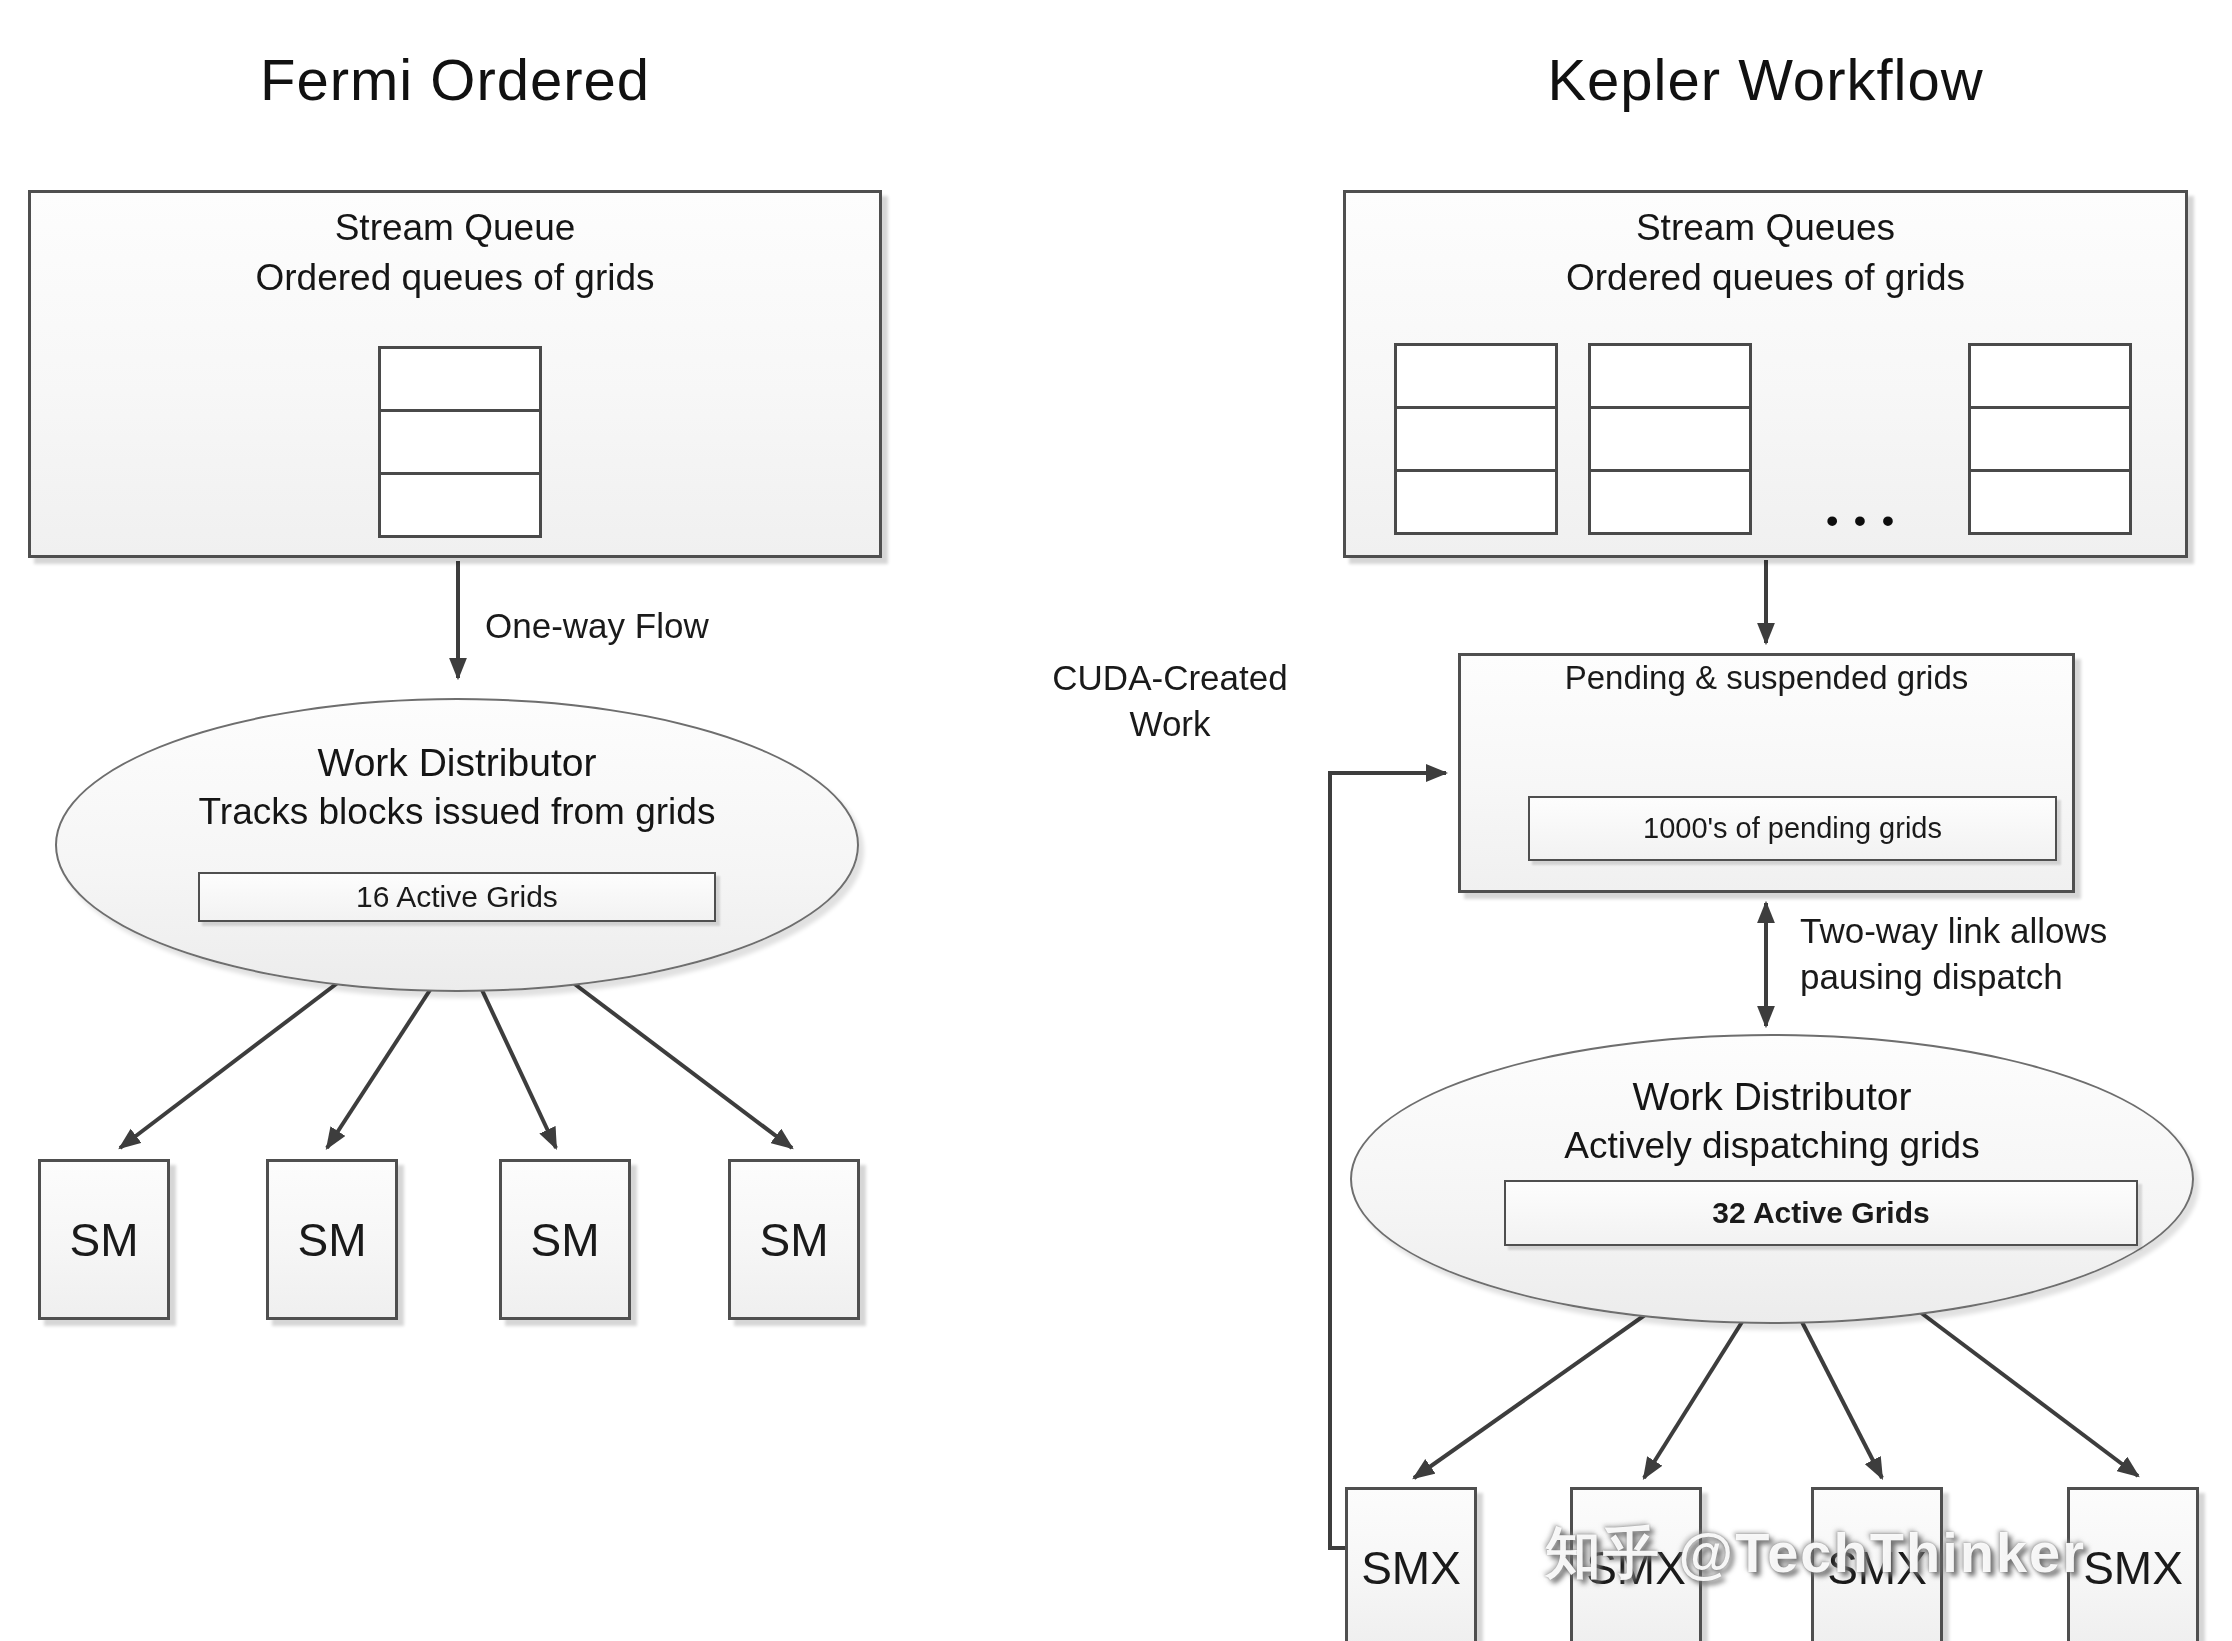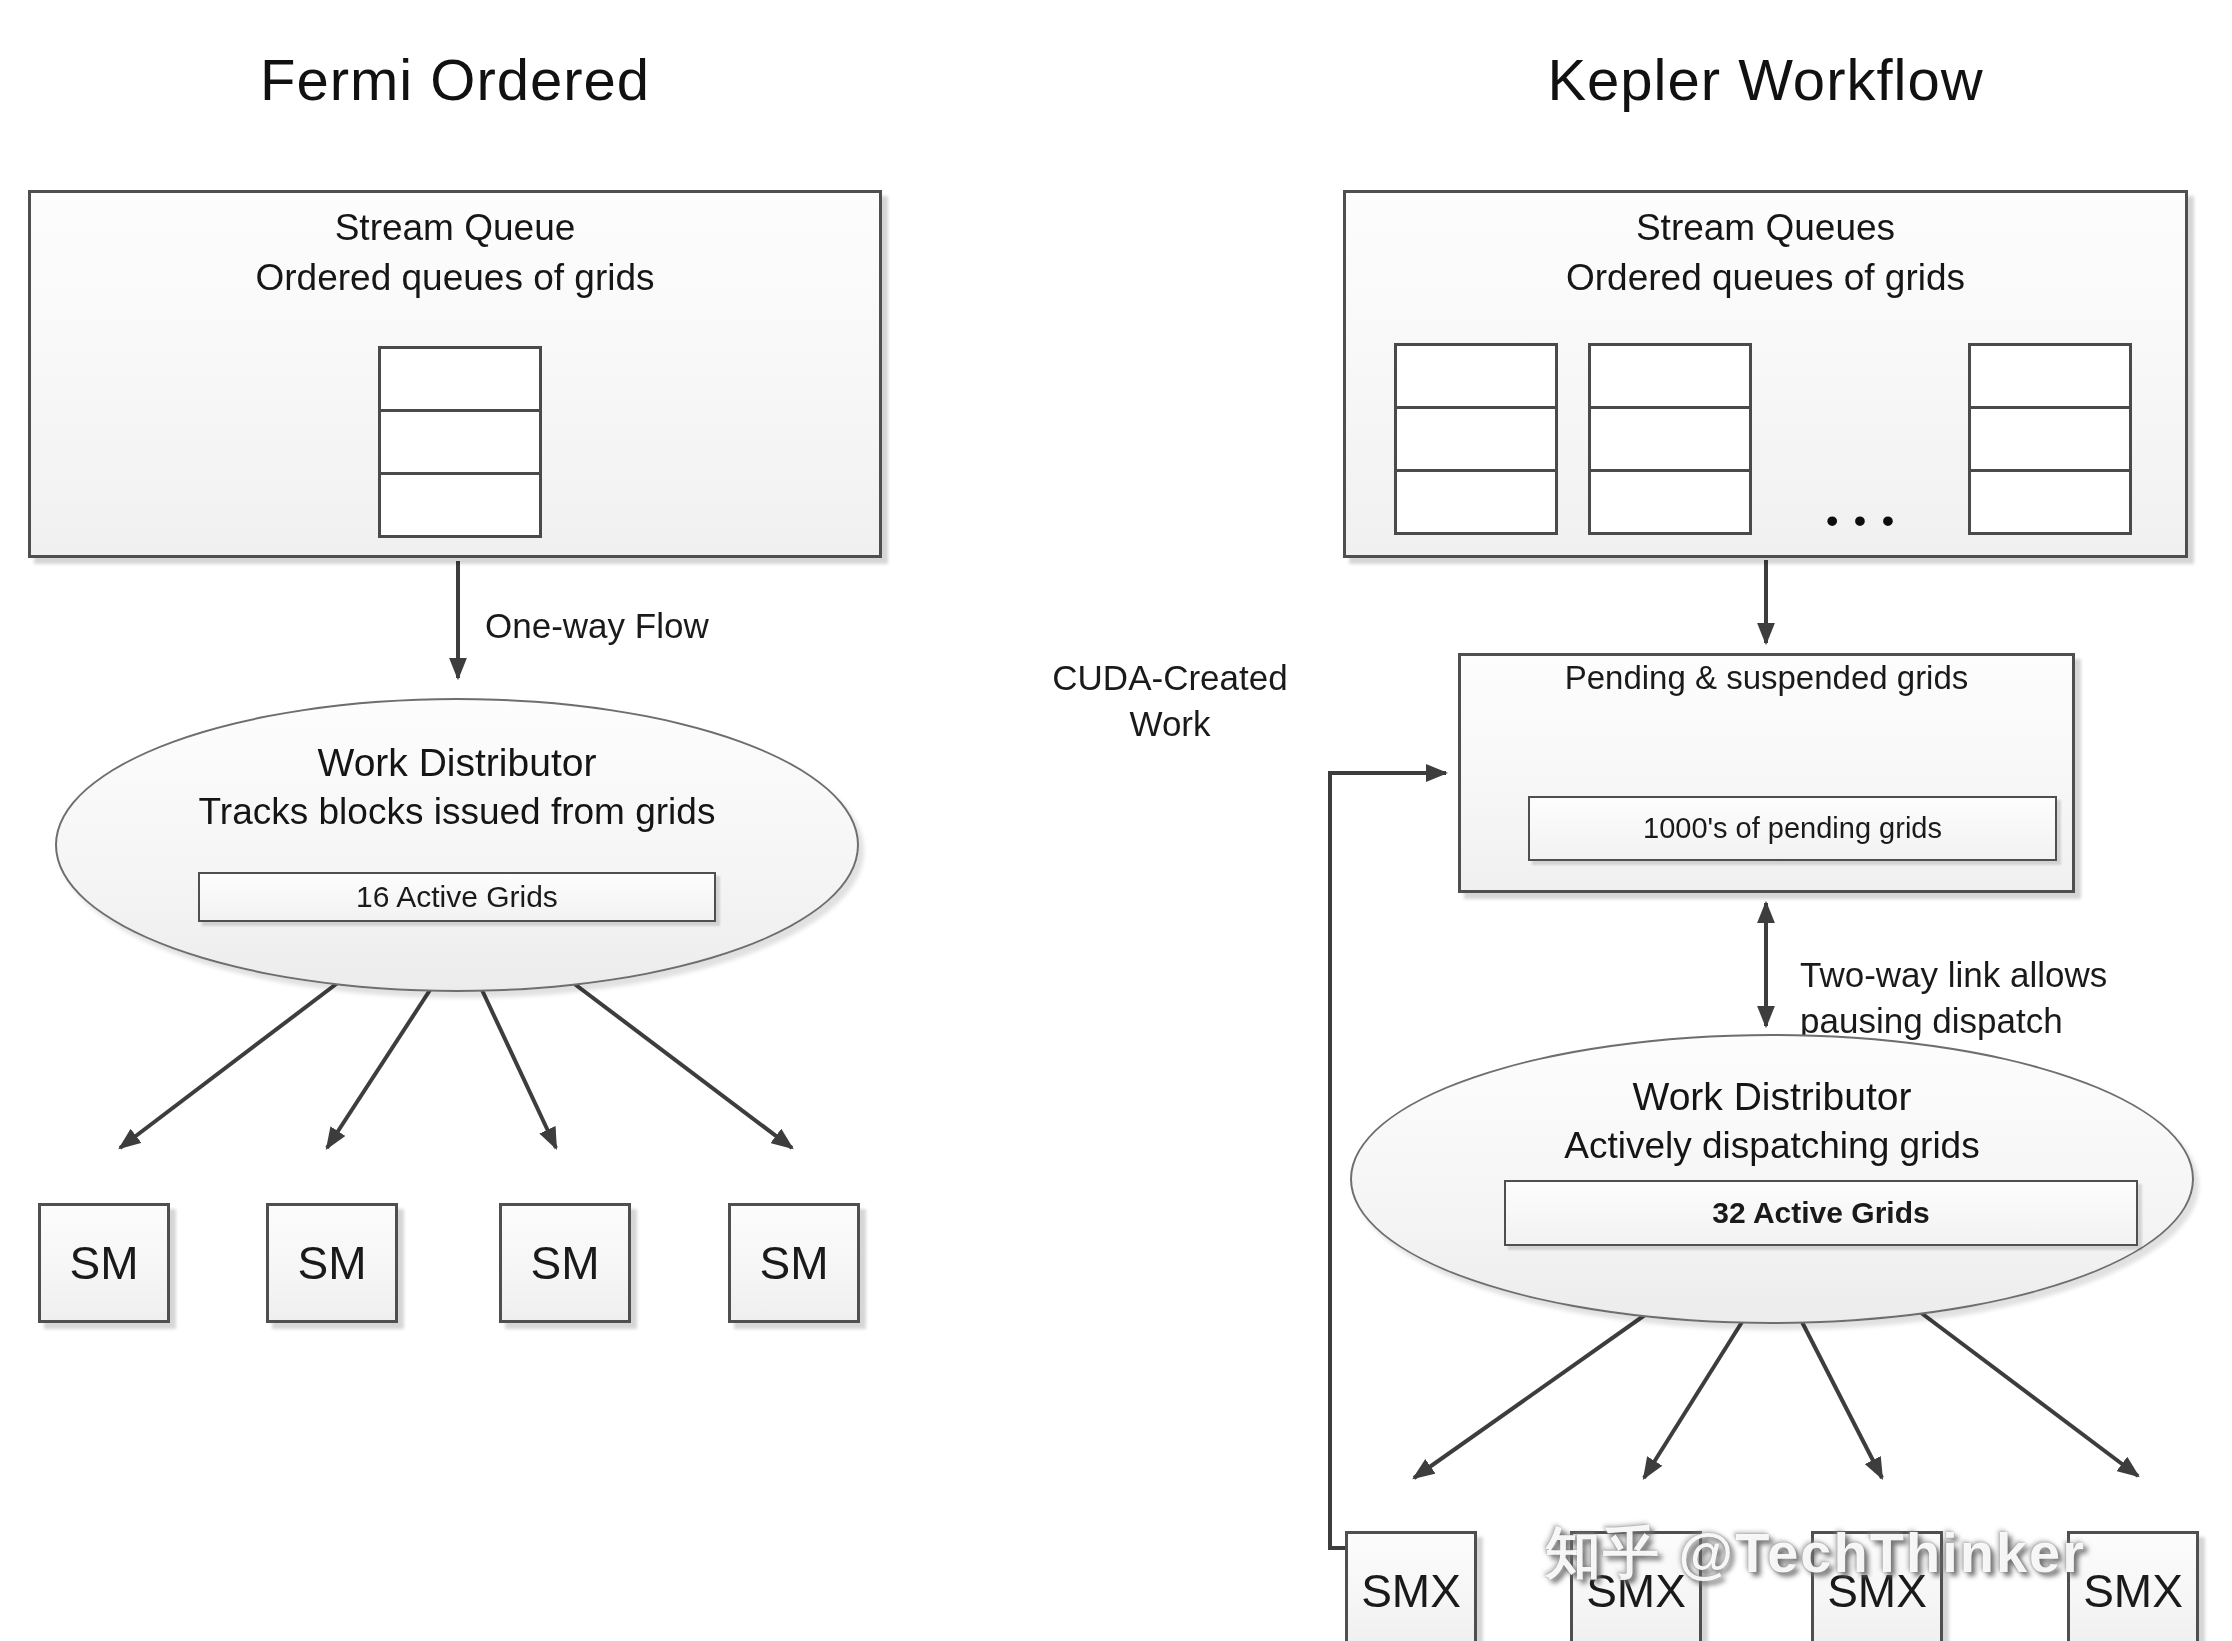--- a/index.html
+++ b/index.html
@@ -36,26 +36,26 @@
   .badge-box{
     position:absolute;box-sizing:border-box;
     background:linear-gradient(180deg,#fdfdfd,#f2f2f2);
     border:2px solid #4f4f4f;
     box-shadow:4px 4px 2px rgba(0,0,0,0.13);
     font-size:30px;color:#1a1a1a;
     display:flex;align-items:center;justify-content:center;
   }
 
   .proc-box{
-    box-sizing:border-box;width:132px;height:120px;
+    box-sizing:border-box;width:132px;height:161px;
     background:linear-gradient(180deg,#fcfcfc 0%,#f6f6f6 55%,#efefef 100%);
     border:3px solid #4f4f4f;
     box-shadow:6px 6px 3px rgba(0,0,0,0.16);
     display:flex;align-items:center;justify-content:center;
-    font-size:46px;color:#1a1a1a;margin-top:44px;
+    font-size:46px;color:#1a1a1a;
   }
 
   .flow-label{font-size:35px;line-height:46px;color:#1a1a1a;}
 
   .dots{font-size:34px;font-weight:bold;letter-spacing:16px;color:#0d0d0d;}
 
   .gmu-heading{font-size:39px;line-height:52px;padding-top:12px;color:#141414;}
   .gmu-sub{font-size:33px;line-height:44px;color:#1a1a1a;}
 
   .watermark{
@@ -159,21 +159,21 @@
 <div class="abs flow-label center" style="left:1020px;top:655px;width:300px;">
   <div>CUDA-Created</div>
   <div>Work</div>
 </div>
 
 <div class="abs big-box" style="left:1458px;top:653px;width:611px;height:234px;">
   <div class="gmu-sub center">Pending &amp; suspended grids</div>
   <div class="badge-box" style="left:43px;top:140px;width:529px;height:65px;font-size:29px;margin-left:24px;">1000's of pending grids</div>
 </div>
 
-<div class="abs flow-label" style="left:1800px;top:908px;margin-top:44px;">
+<div class="abs flow-label" style="left:1800px;top:908px;">
   <div>Two-way link allows</div>
   <div>pausing dispatch</div>
 </div>
 
 <div class="abs ellipse center" style="left:1350px;top:1034px;width:840px;height:286px;">
   <div class="ell-title" style="margin-top:36px;">Work Distributor</div>
   <div class="ell-sub">Actively dispatching grids</div>
   <div class="badge-box" style="left:152px;top:144px;width:634px;height:66px;font-weight:bold;">32 Active Grids</div>
 </div>
 

